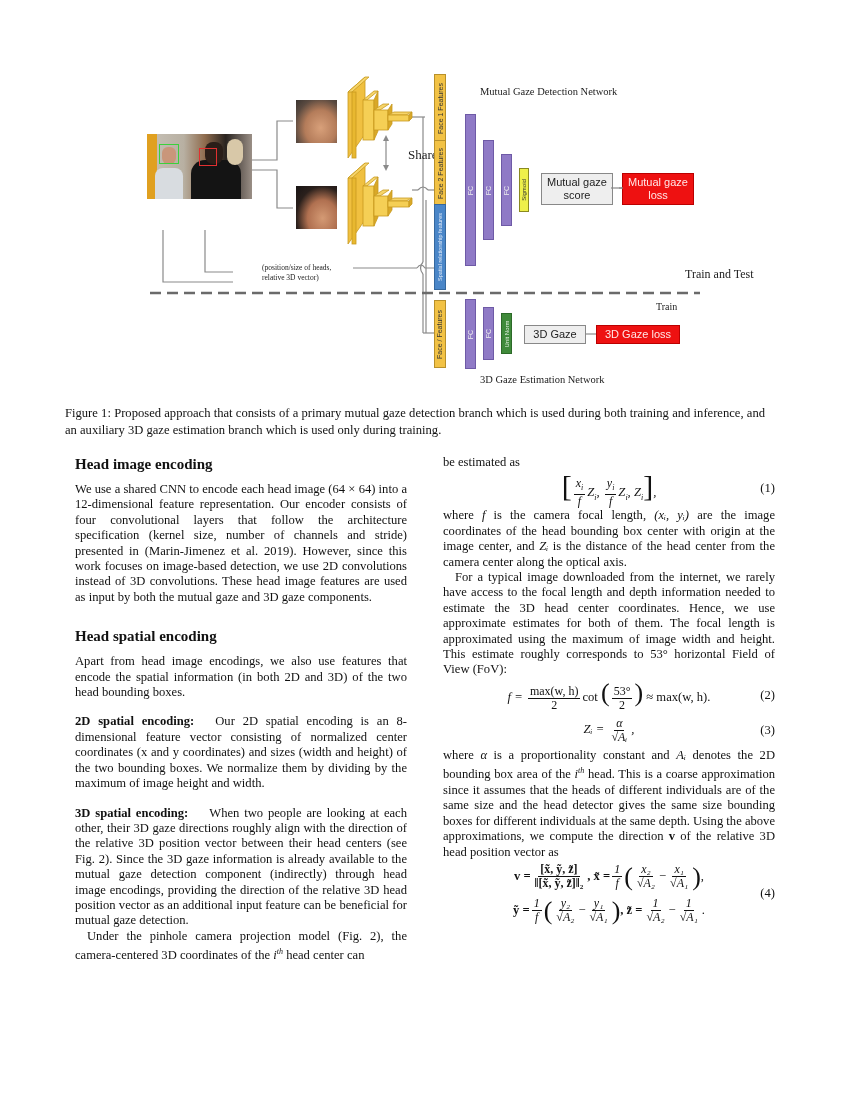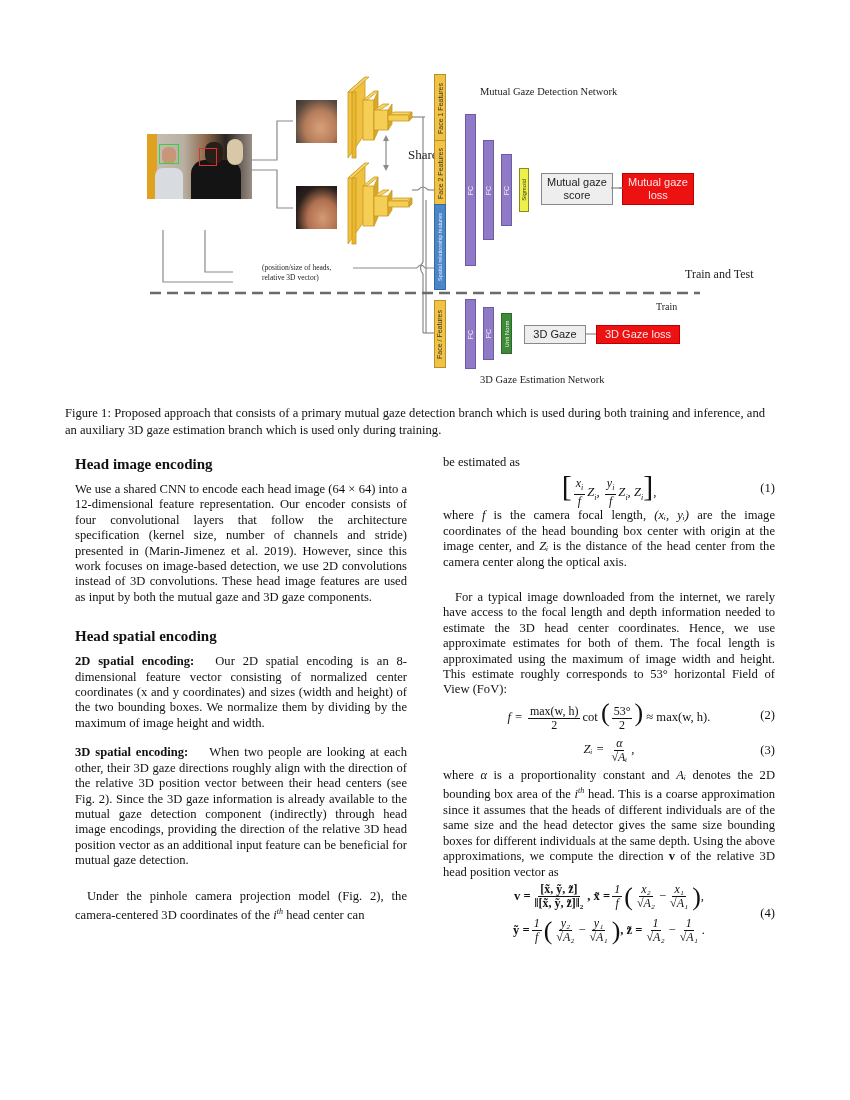--- a/index.html
+++ b/index.html
@@ -30,21 +30,21 @@
 
   
   #caption { left: 65px; top: 405px; width: 700px; font-size: 12.6px; line-height: 17px; text-align: justify; }
 
   
   .col { position: absolute; font-size: 12.6px; line-height: 15.4px; text-align: justify; hyphens: manual; }
   #col-left { left: 75px; top: 455px; width: 332px; }
   #col-right { left: 443px; top: 455px; width: 332px; }
   .h2 { font-weight: bold; font-size: 15px; margin: 0 0 9px 0; line-height: 18px; }
   .para { margin: 0 0 14px 0; }
-  .para.indent { text-indent: 12px; margin-bottom: 0; margin-top: 20px; }
+  .para.indent { text-indent: 12px; margin-bottom: 0; }
   .para.tight { margin-bottom: 0; }
   .runin { font-weight: bold; margin-right: 21px; }
   .eq { position: relative; height: 34px; display: flex; align-items: center; justify-content: center; }
   .eq .num { position: absolute; right: 0; top: 50%; transform: translateY(-50%); }
   .math { font-style: italic; }
   .frac { display: inline-flex; flex-direction: column; align-items: center; vertical-align: middle; margin: 0 2px; }
   .frac .n { border-bottom: 1px solid #111; padding: 0 2px; line-height: 13px; font-size: 12px; }
   .frac .d { line-height: 13px; font-size: 12px; padding: 0 2px; }
   .big-br { font-size: 30px; font-weight: 200; line-height: 30px; font-style: normal; }
   .paren { font-size: 26px; line-height: 26px; font-style: normal; }
@@ -206,20 +206,21 @@
   <div class="diag-text" style="left:464px;top:374px;font-size:10.5px;text-align:right;">3D Gaze Estimation Network</div>
 </div>
 
 <div id="caption" class="abs">Figure 1: Proposed approach that consists of a primary mutual gaze detection branch which is used during both training and inference, and an auxiliary 3D gaze estimation branch which is used only during training.</div>
 
 <div id="col-left" class="col">
   <div class="h2">Head image encoding</div>
   <p class="para" style="margin-bottom:22px;">We use a shared CNN to encode each head image (64 × 64) into a 12-dimensional feature representation. Our encoder consists of four convolutional layers that follow the archi­tecture specification (kernel size, number of channels and stride) presented in (Marin-Jimenez et al. 2019). However, since this work focuses on image-based detection, we use 2D convolutions instead of 3D convolutions. These head im­age features are used as input by both the mutual gaze and 3D gaze components.</p>
 
   <div class="h2">Head spatial encoding</div>
+  <p class="para">Apart from head image encodings, we also use features that encode the spatial information (in both 2D and 3D) of the two head bounding boxes.</p>
 
   <p class="para">
     <span class="runin">2D spatial encoding:</span><span>Our 2D spatial encoding is an 8-dimensional feature vector consisting of normalized cen­ter coordinates (x and y coordinates) and sizes (width and height) of the two bounding boxes. We normalize them by dividing by the maximum of image height and width.</span>
   </p>
 
   <p class="para tight">
     <span class="runin">3D spatial encoding:</span><span>When two people are looking at each other, their 3D gaze directions roughly align with the direction of the relative 3D position vector between their head centers (see Fig. 2). Since the 3D gaze information is already available to the mutual gaze detection compo­nent (indirectly) through head image encodings, providing the direction of the relative 3D head position vector as an additional input feature can be beneficial for mutual gaze detection.</span>
   </p>
 
   <p class="para indent">

